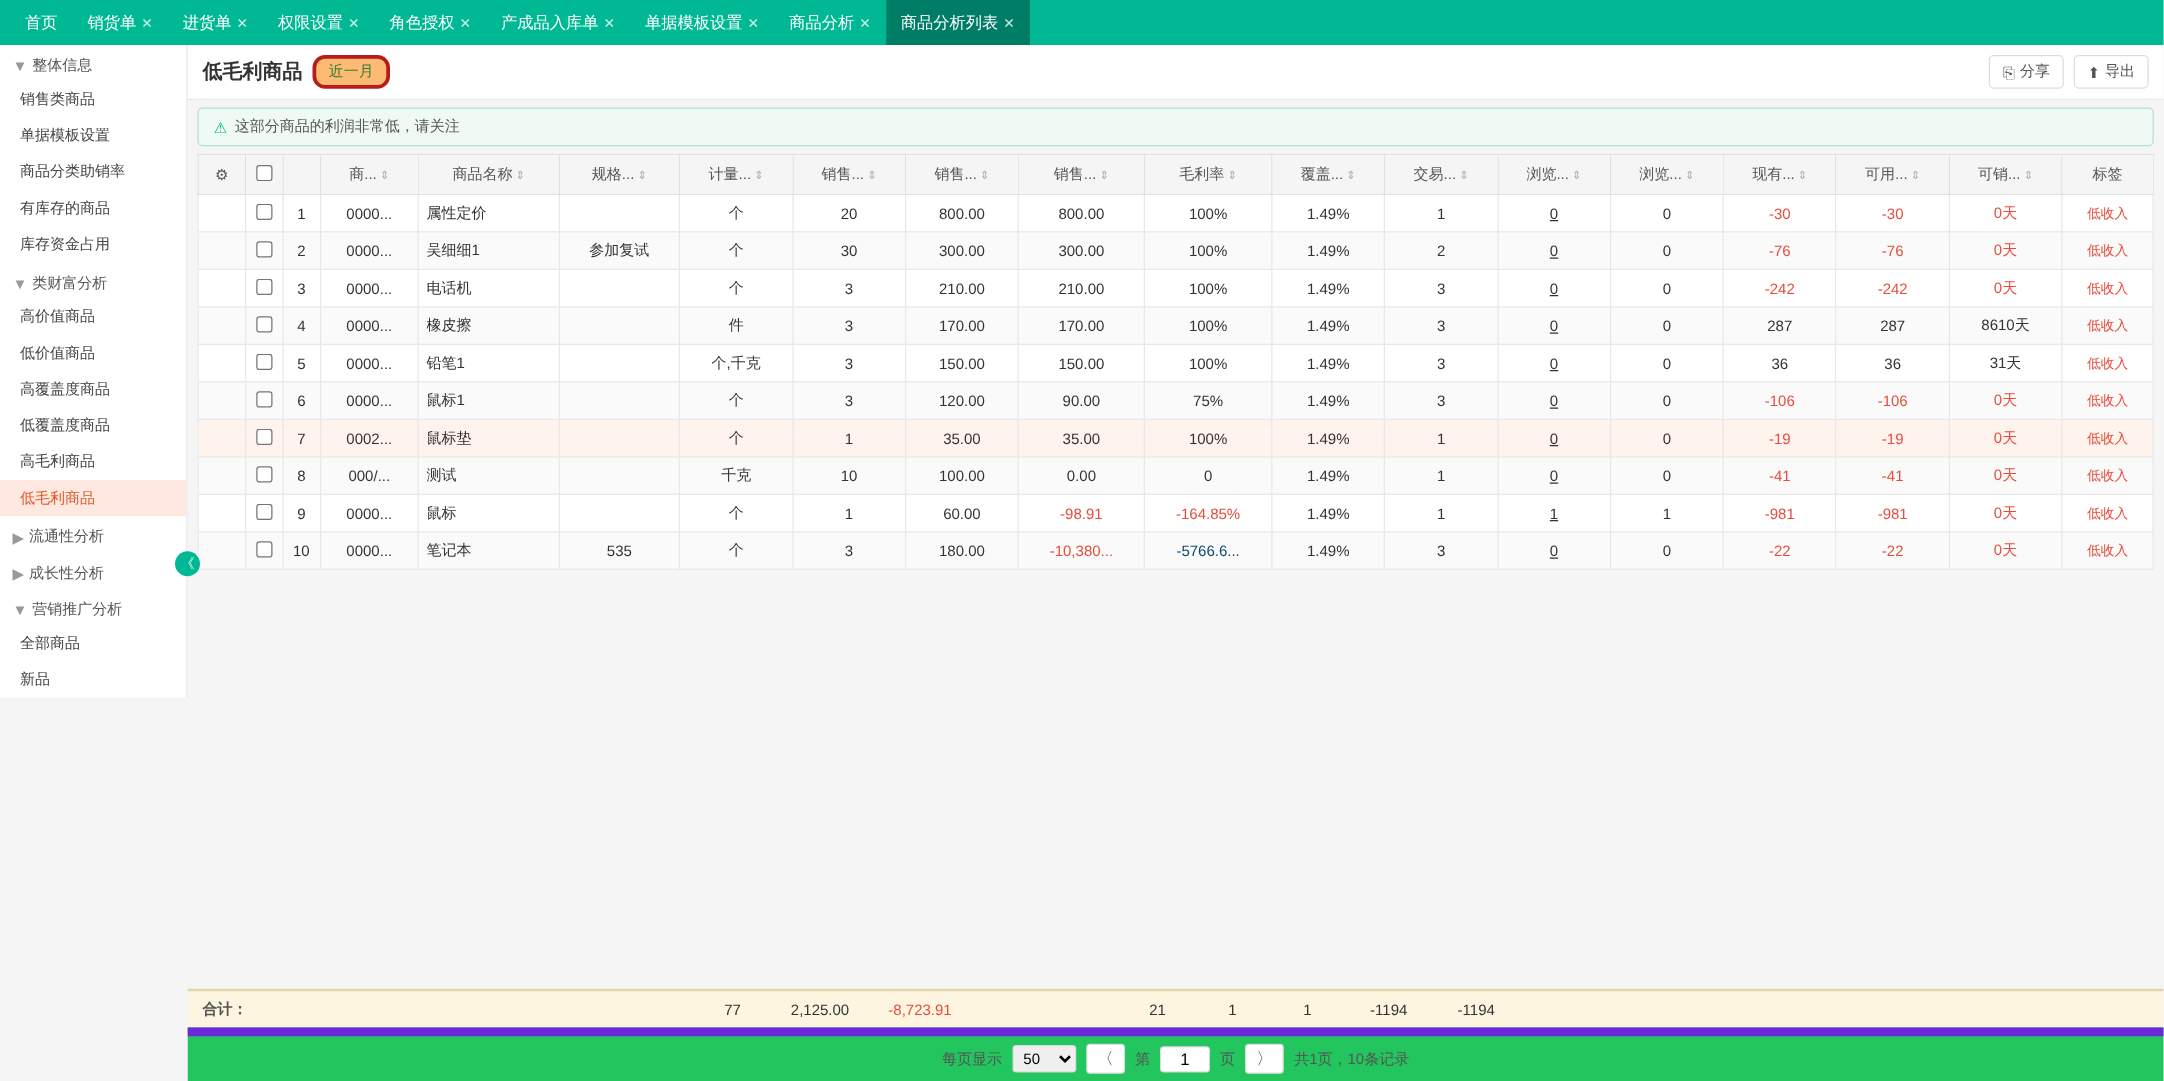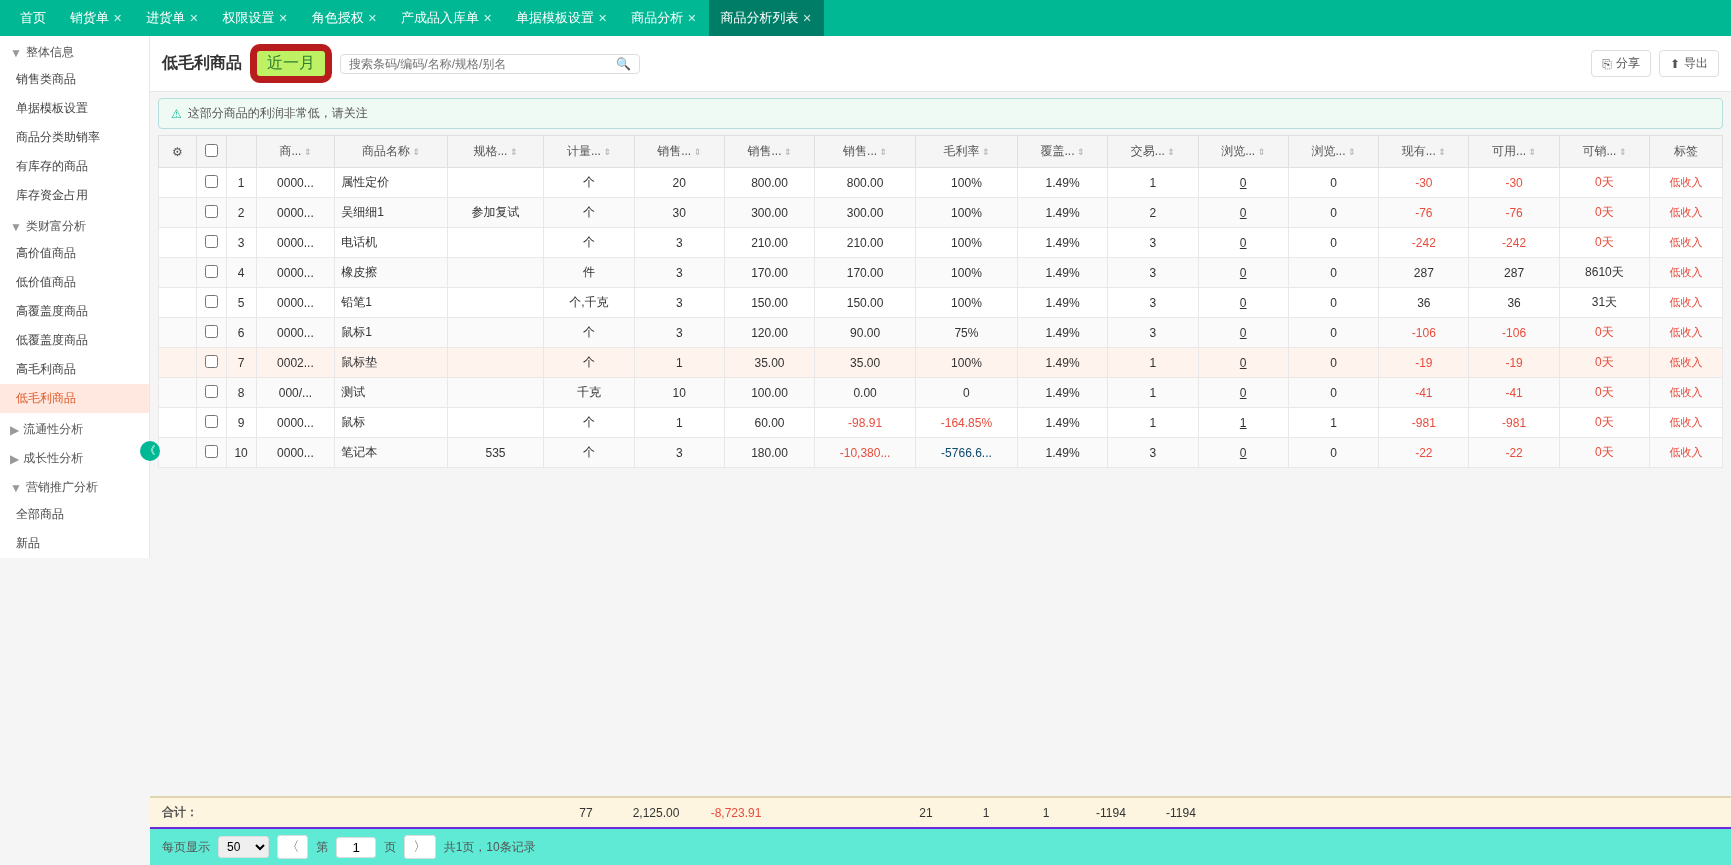--- a/index.html
+++ b/index.html
@@ -77,27 +77,27 @@
       background: #fff;
       border-bottom: 1px solid #e8e8e8;
       gap: 8px;
     }
     .page-title {
       font-size: 16px;
       font-weight: bold;
       color: #333;
     }
     .filter-btn {
-      background: #bef264;
-      border: 7px solid #b91c1c;
+      background: #fdba74;
+      border: 3px solid #b91c1c;
       color: #2e7d32;
       padding: 2px 10px;
       border-radius: 10px;
       cursor: pointer;
-      font-size: 16px;
+      font-size: 12px;
     }
     .search-box {
       display: flex;
       align-items: center;
       border: 1px solid #ddd;
       border-radius: 4px;
       padding: 2px 8px;
       flex: 1;
       max-width: 300px;
     }
@@ -203,24 +203,24 @@
     .footer-cell {
       text-align: center;
       padding: 0 6px;
       color: #333;
     }
 
     
     .pagination-bar {
       display: flex;
       align-items: center;
-      justify-content: flex-start;
+      justify-content: center;
       padding: 6px 12px;
-      background: #5eead4;
-      border-top: 2px solid #6d28d9;
+      background: #22c55e;
+      border-top: 7px solid #6d28d9;
       gap: 8px;
       font-size: 12px;
       color: #555;
     }
     .page-size-select {
       border: 1px solid #ddd;
       border-radius: 3px;
       padding: 2px 4px;
       font-size: 12px;
     }
@@ -325,24 +325,20 @@
       <div class="sidebar-item">新品</div>
     </div>
     <div class="collapse-btn">《</div>
   </div>
 
   <div class="content">
 
     <div class="page-header">
       <span class="page-title">低毛利商品</span>
       <button class="filter-btn">近一月</button>
-      <div class="search-box">
-        <input type="text" placeholder="搜索条码/编码/名称/规格/别名" style="">
-        <span class="search-icon">🔍</span>
-      </div>
       <div class="header-actions">
         <button class="action-btn">
           <span>⎘</span>
           <span>分享</span>
         </button>
         <button class="action-btn">
           <span>⬆</span>
           <span>导出</span>
         </button>
       </div>

